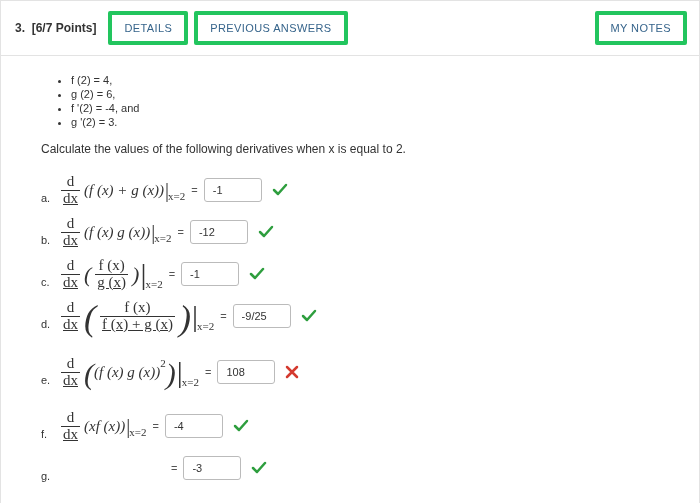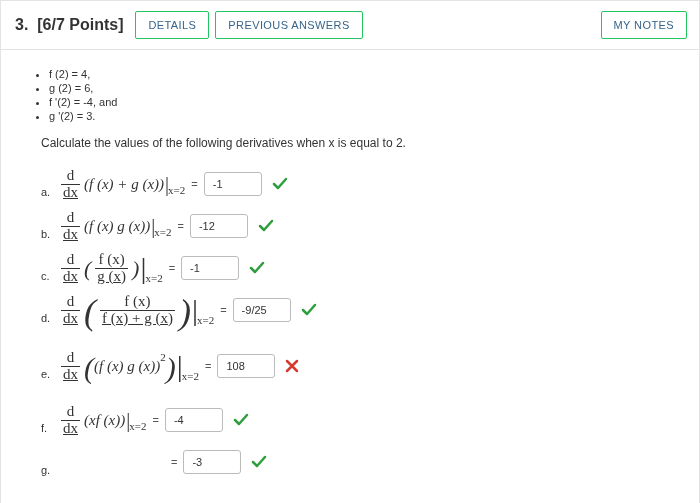--- a/index.html
+++ b/index.html
@@ -15,46 +15,46 @@
     border: 1px solid #e3e3e3;
     margin: 0;
   }
   .hdr {
     display: flex;
     align-items: center;
     padding: 10px 12px 10px 14px;
     border-bottom: 1px solid #e3e3e3;
   }
   .qpoints {
-    font-size: 16px;
+    font-size: 12px;
     margin-right: 12px;
   }
   .qpoints b { font-weight: 700; }
   .btn, .btn-notes {
-    border: 1px solid #22c55e;
+    border: 4px solid #22c55e;
     color: #36648b;
     background: #fff;
     font-size: 11px;
     letter-spacing: 0.4px;
     padding: 7px 12px;
     margin-right: 6px;
     cursor: pointer;
     border-radius: 2px;
   }
   .btn-notes {
     margin-left: auto;
     margin-right: 0;
   }
   .body {
     padding: 14px 40px 26px 40px;
   }
   .prompt { margin: 4px 0 8px 0; font-size: 12px; color:#333;}
   .italic { font-style: italic; }
   ul.given {
-    margin: 4px 0 14px 8px;
+    margin: 4px 0 14px 30px;
     padding: 0;
   }
   ul.given li { margin: 2px 0; font-size: 11px; color:#333;}
   .calc { margin: 6px 0 14px 0; font-size: 12px; }
   .calc b { font-weight: 400; }
   .row {
     display: flex;
     align-items: center;
     min-height: 40px;
     margin: 2px 0;

